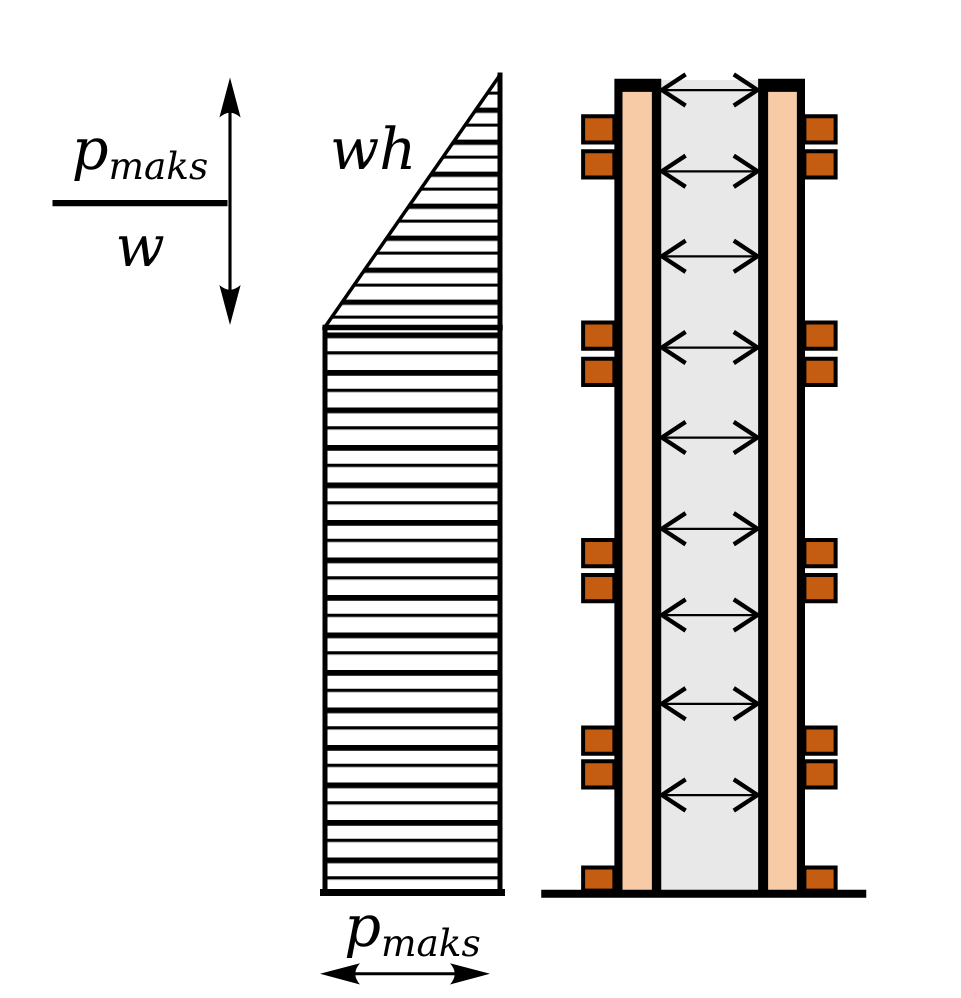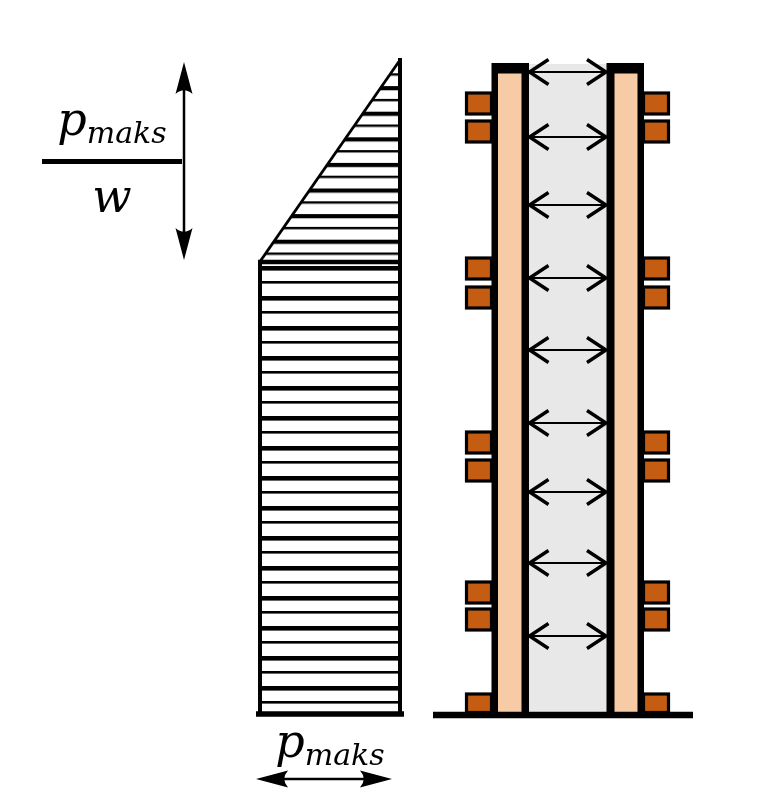--- a/index.html
+++ b/index.html
@@ -154,16 +154,17 @@
       <line id="ground-line" x1="433" y1="715" x2="693" y2="715" stroke-width="6.5" stroke="#000000"></line>
     </g>
   </svg>
 
   <div class="label fraction" style="left:38px; top:96px;">
     <div><span>p</span><span class="sub">maks</span></div>
     <div class="fraction-bar"></div>
     <div>w</div>
   </div>
 
+  <div class="label" style="left:264px; top:96px;">wh</div>
 
   <div class="label center" style="left:256px; top:718px; width:148px;"><span>p</span><span class="sub">maks</span></div>
 
 </div>
 
 </body></html>

